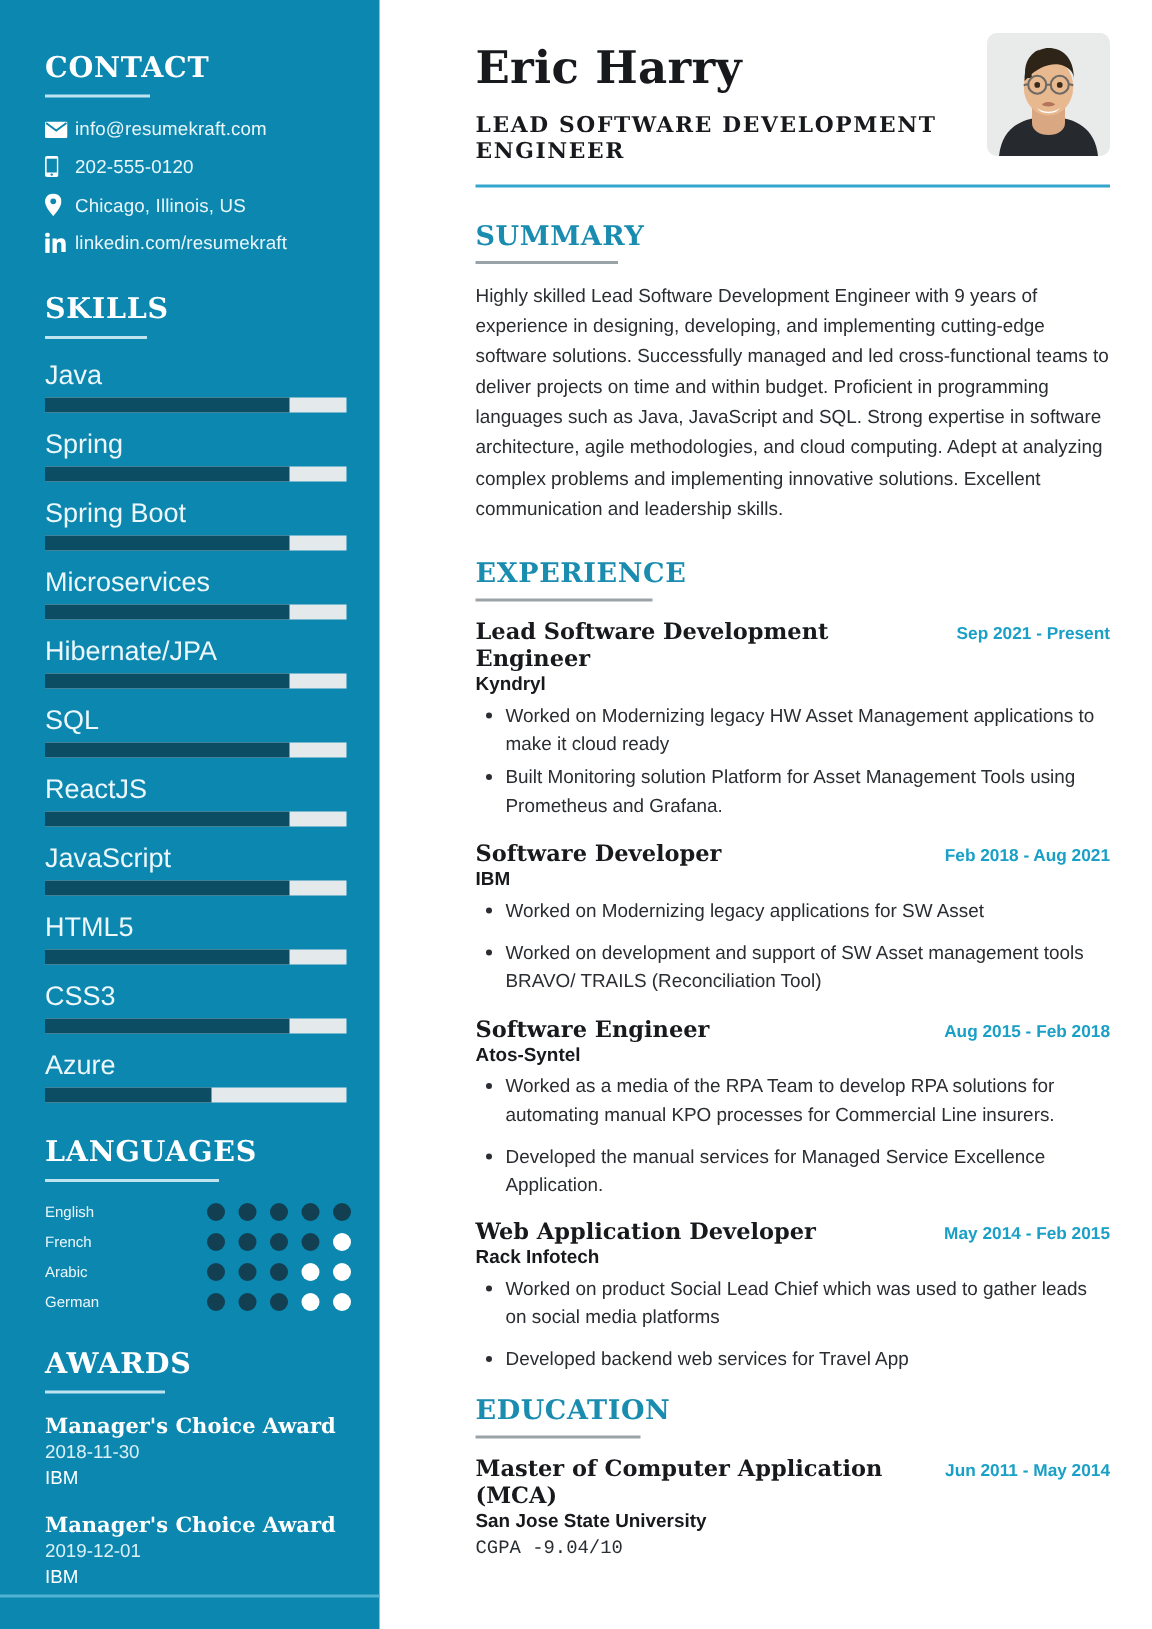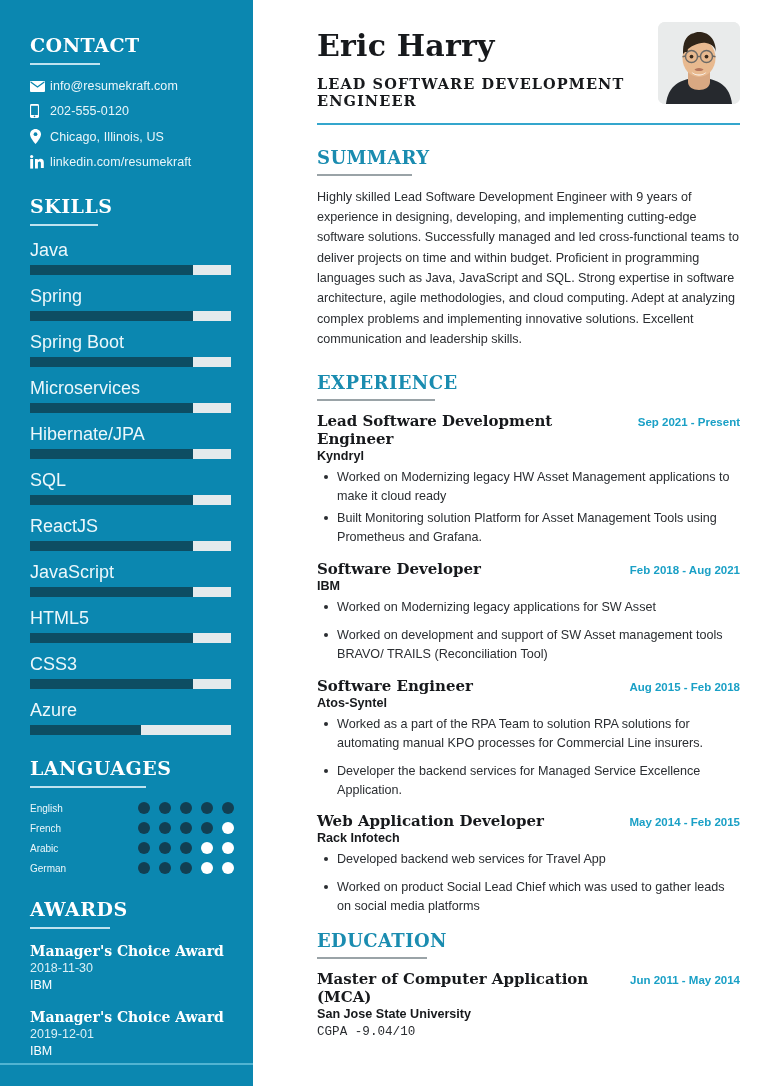--- a/index.html
+++ b/index.html
@@ -363,33 +363,33 @@
               <li>Worked on development and support of SW Asset management tools BRAVO/ TRAILS (Reconciliation Tool)</li>
             </ul>
           </div>
           <div class="job">
             <div class="job-head">
               <div class="job-role">Software Engineer</div>
               <div class="job-date">Aug 2015 - Feb 2018</div>
             </div>
             <div class="job-org">Atos-Syntel</div>
             <ul class="bullets spaced">
-              <li>Worked as a part of the RPA Team to solution RPA solutions for automating manual KPO processes for Commercial Line insurers.</li>
-              <li>Developer the backend services for Managed Service Excellence Application.</li>
+              <li>Worked as a media of the RPA Team to develop RPA solutions for automating manual KPO processes for Commercial Line insurers.</li>
+              <li>Developed the manual services for Managed Service Excellence Application.</li>
             </ul>
           </div>
           <div class="job">
             <div class="job-head">
               <div class="job-role">Web Application Developer</div>
               <div class="job-date">May 2014 - Feb 2015</div>
             </div>
             <div class="job-org">Rack Infotech</div>
             <ul class="bullets spaced">
+              <li>Worked on product Social Lead Chief which was used to gather leads on social media platforms</li>
               <li>Developed backend web services for Travel App</li>
-              <li>Worked on product Social Lead Chief which was used to gather leads on social media platforms</li>
             </ul>
           </div>
         </div>
     </section>
 
     <section class="sec" style="margin-top:14px">
       <div class="sec-title">EDUCATION</div>
       <div class="sec-rule rule-edu"></div>
       <div id="edu-list">
           <div>

